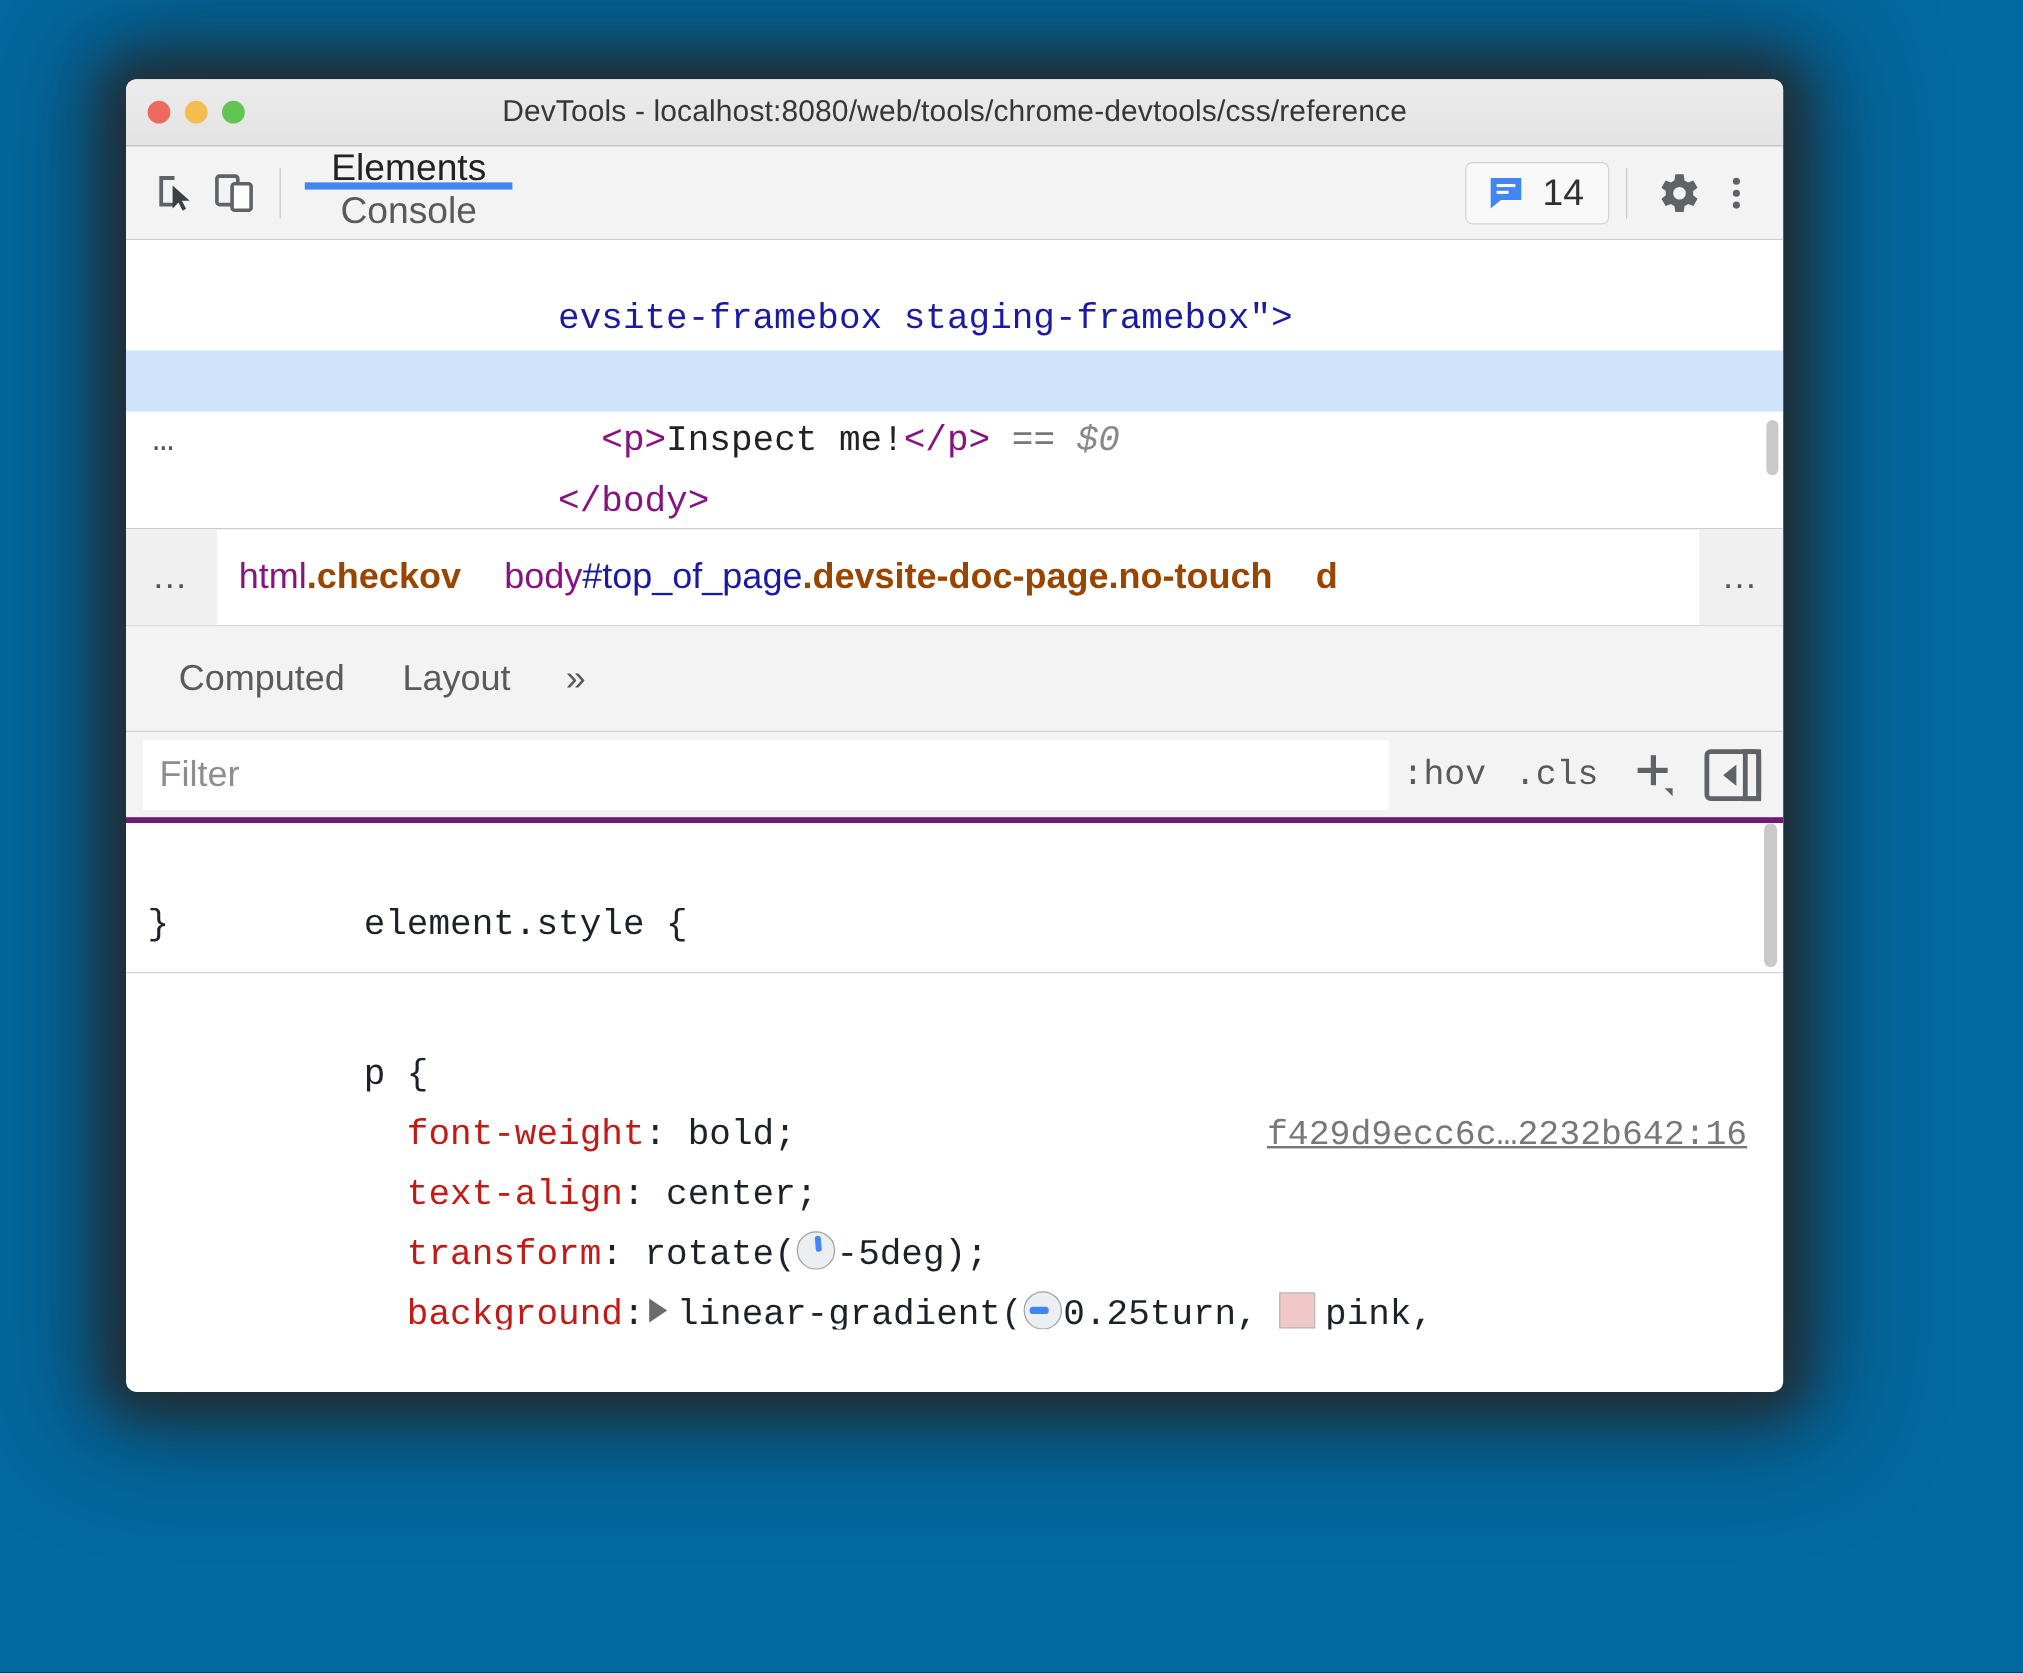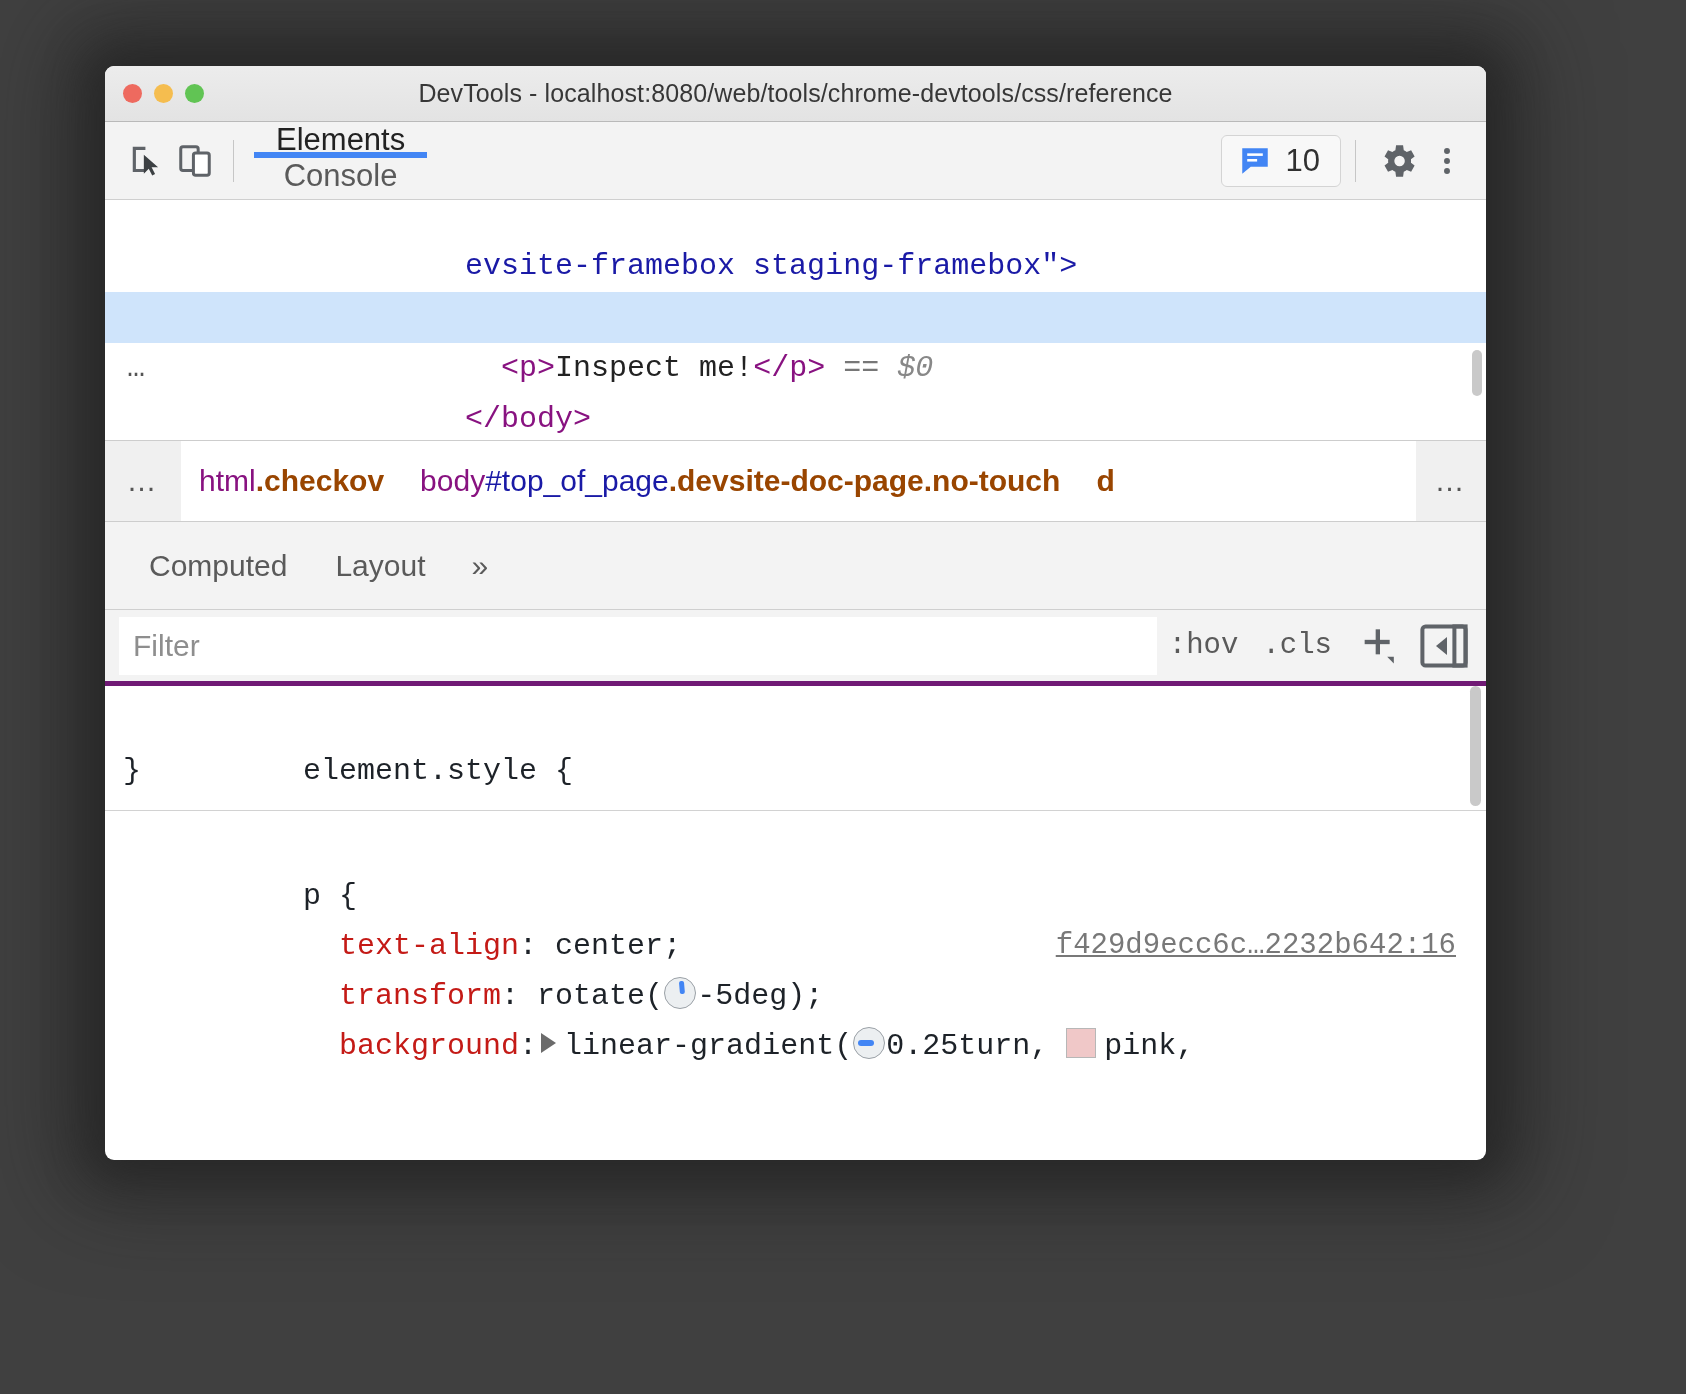--- a/index.html
+++ b/index.html
@@ -12,21 +12,21 @@
     height: 1394px;
     overflow: hidden;
     font-family: "Liberation Sans", sans-serif;
   }
 
   
   #screen {
     position: relative;
     width: 1686px;
     height: 1394px;
-    background: #404040;
+    background: #0369a1;
   }
   .window {
     position: absolute;
     left: 105px;
     top: 66px;
     width: 1381px;
     height: 1094px;
     background: #ffffff;
     border-radius: 9px;
     box-shadow: 0 0 40px 16px rgba(40,40,40,0.85),
@@ -430,21 +430,21 @@
         <div class="dt-tab">Console</div>
         <div class="dt-chev">»</div>
       </div>
       <div class="tb-spacer"></div>
       <div class="msg-pill">
         <svg width="34" height="34" viewBox="0 0 24 24">
           <path d="M3 3 h18 v13 H9 l-6 5 Z" fill="#4285f4"></path>
           <rect x="6.5" y="6.6" width="11" height="1.8" fill="#fff"></rect>
           <rect x="6.5" y="10.6" width="7" height="1.8" fill="#fff"></rect>
         </svg>
-        <span class="msg-count">10</span>
+        <span class="msg-count">14</span>
       </div>
       <div class="tb-sep"></div>
       <div class="gear-wrap">
         <svg width="42" height="42" viewBox="0 0 24 24">
           <path fill="#5f6368" d="M19.4 13a7.6 7.6 0 0 0 0-2l2.1-1.6-2-3.5-2.5 1a7.6 7.6 0 0 0-1.7-1L14.9 3h-4l-.4 2.9c-.6.2-1.2.6-1.7 1l-2.5-1-2 3.5L6.4 11a7.6 7.6 0 0 0 0 2l-2.1 1.6 2 3.5 2.5-1c.5.4 1.1.8 1.7 1l.4 2.9h4l.4-2.9c.6-.2 1.2-.6 1.7-1l2.5 1 2-3.5zM12.9 15a3 3 0 1 1 0-6 3 3 0 0 1 0 6z"></path>
         </svg>
       </div>
       <div class="kebab-wrap">
         <svg width="34" height="34" viewBox="0 0 24 24">
           <circle cx="12" cy="5" r="2.1" fill="#5f6368"></circle>
@@ -517,20 +517,23 @@
       </div>
 
       <div class="rule-sep"></div>
 
       <div class="rule-block">
         <div class="rule-line rule-head">
           <span class="sel-name">p {</span>
           <span class="src-link">f429d9ecc6c…2232b642:16</span>
         </div>
 
+        <div class="rule-line">
+          <span>  </span><span class="prop">font-weight</span><span>: </span><span class="val">bold</span><span>;</span>
+        </div>
 
         <div class="rule-line">
           <span>  </span><span class="prop">text-align</span><span>: </span><span class="val">center</span><span>;</span>
         </div>
 
         <div class="rule-line">
           <span>  </span><span class="prop">transform</span><span>: </span><span class="val">rotate(</span><span class="angle-swatch"><i style="transform:rotate(-5deg)"></i></span><span class="val">-5deg</span><span>);</span>
         </div>
 
         <div class="rule-line">

